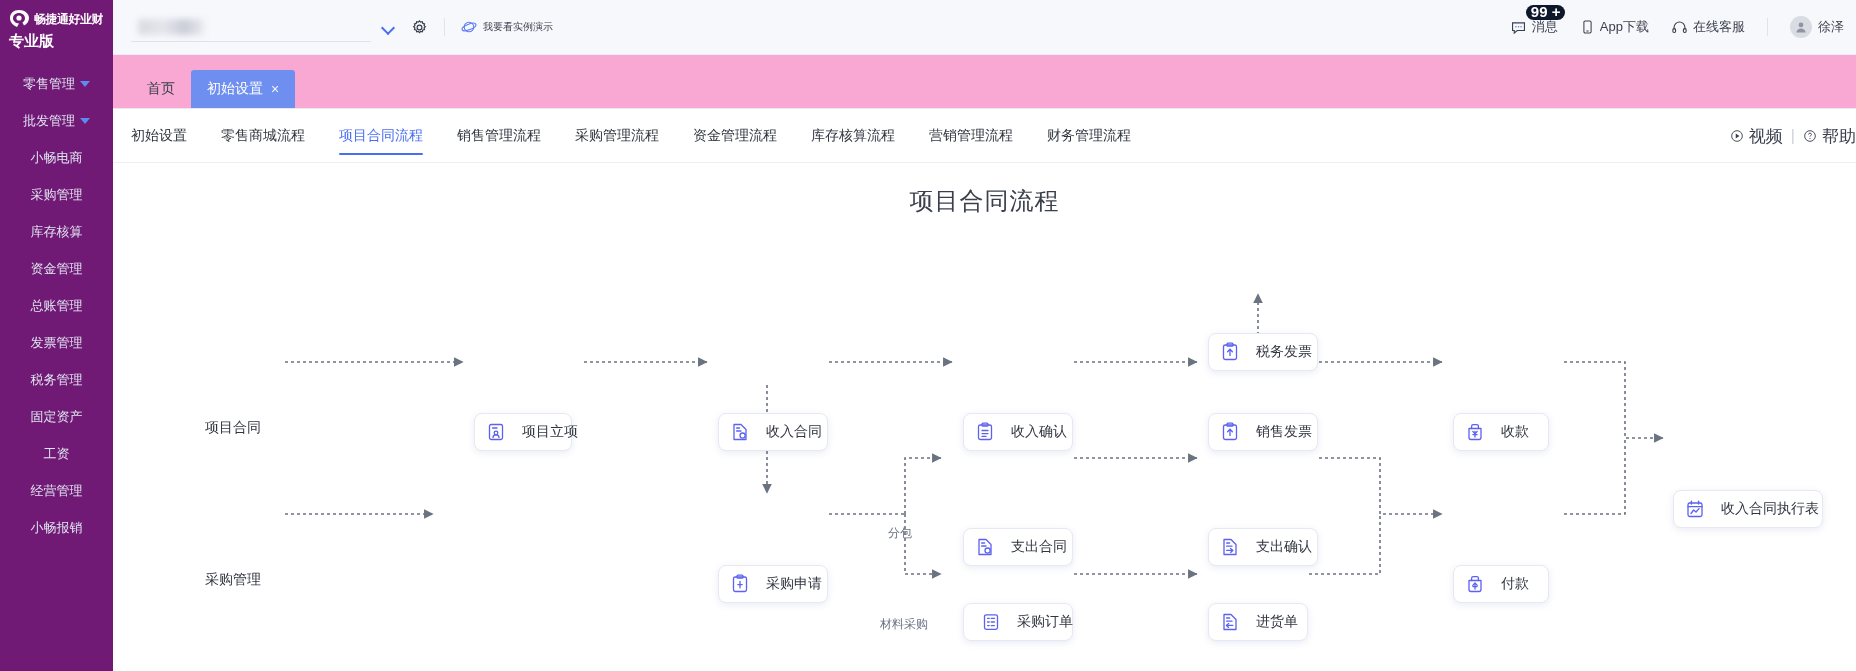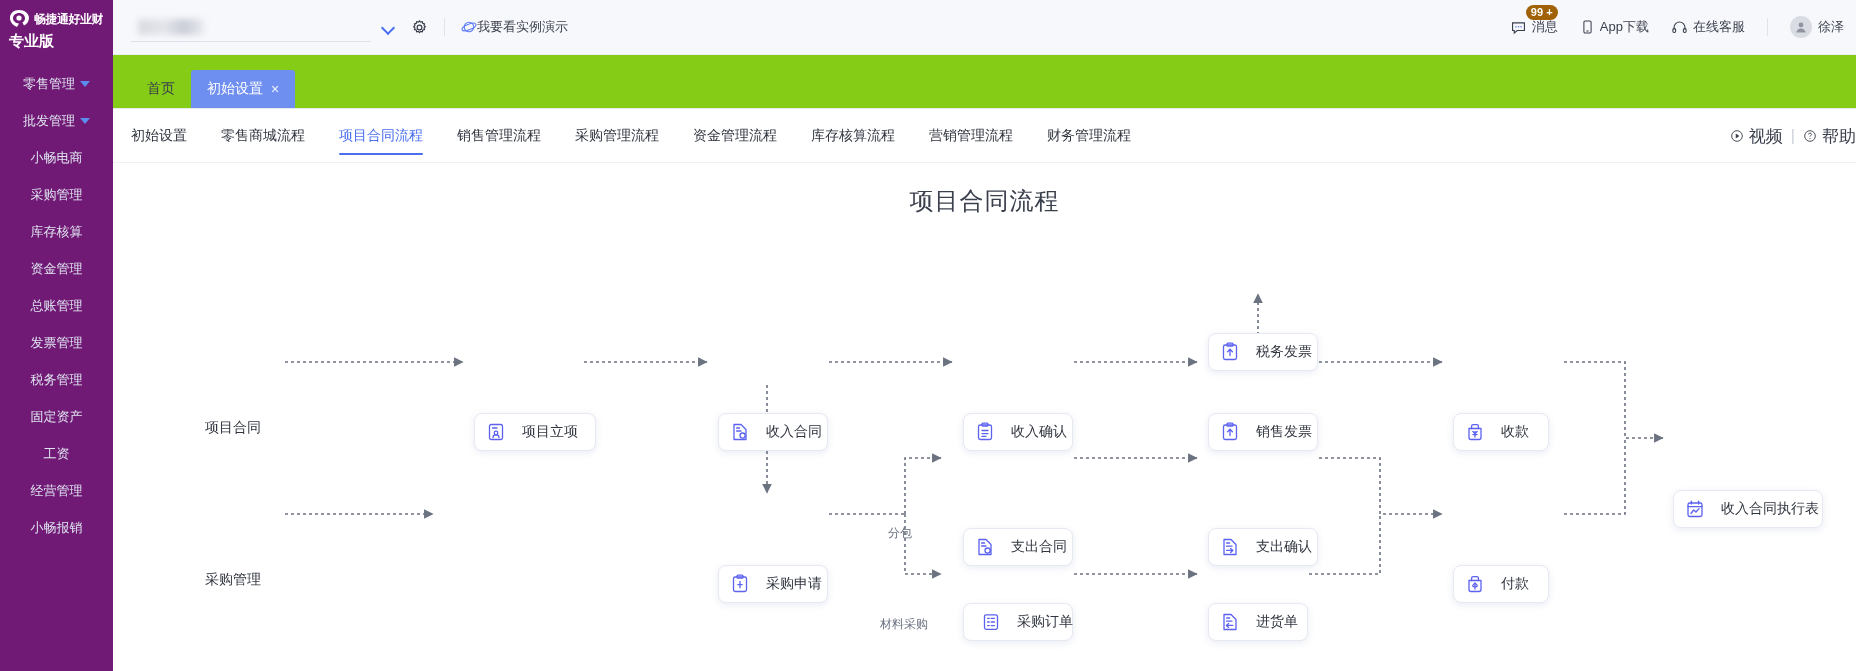--- a/index.html
+++ b/index.html
@@ -89,53 +89,53 @@
   }
   .chev-down::before {
     content:''; position:absolute; left:2px; top:3px;
     width:8px; height:8px;
     border-right: 2px solid #4a6ef0; border-bottom: 2px solid #4a6ef0;
     transform: rotate(45deg);
   }
   .gear-btn { margin-left: 16px; cursor: pointer; display:flex; align-items:center; }
   .hdr-divider { width: 1px; height: 18px; background: #e0e3ea; margin: 0 16px; }
   .demo-link {
-    display: flex; align-items: center; gap: 0;
-    color: #3a3f4c; font-size: 13px; cursor: pointer;
+    display: flex; align-items: center; gap: 6px;
+    color: #3a3f4c; font-size: 10px; cursor: pointer;
   }
   .hdr-right {
     margin-left: auto; display: flex; align-items: center;
     padding-right: 12px; gap: 0;
   }
   .hdr-item {
     display: flex; align-items: center; gap: 5px;
     color: #3a3f4c; font-size: 13px; margin-left: 22px;
     cursor: pointer; position: relative; white-space: nowrap;
   }
   .badge {
     position: absolute; top: -13px; left: 16px;
-    background: #a16207; color: #fff;
-    font-size: 11px; font-weight: 700;
+    background: #0f172a; color: #fff;
+    font-size: 15px; font-weight: 700;
     border-radius: 9px; padding: 1px 5px 2px 5px;
     line-height: 12px;
   }
   .avatar {
     width: 22px; height: 22px; border-radius: 50%;
     background: #d9dce3;
     display: flex; align-items: center; justify-content: center;
     margin-left: 22px;
   }
   .user-name {
     color: #3a3f4c; font-size: 13px; margin-left: 6px;
     overflow: hidden; white-space: nowrap; max-width: 34px;
   }
 
   
   .tabbar {
-    height: 54px; background: #84cc16;
+    height: 54px; background: #f9a8d4;
     display: flex; align-items: flex-end;
     border-bottom: 1px solid #e8eaf0;
     padding-left: 18px;
   }
   .wtab {
     height: 38px; padding: 0 16px;
     display: flex; align-items: center; gap: 8px;
     font-size: 14px; color: #3a3f4c; cursor: pointer;
     border-radius: 3px 3px 0 0;
   }
@@ -412,21 +412,21 @@
 
           <path d="M1451 351 L1512 351 L1512 275" marker-end="none"></path>
         </g>
       </svg>
 
       <div id="labels">
           <div class="row-label" style="left: 92px; top: 256px;">项目合同</div>
           <div class="row-label" style="left: 92px; top: 408px;">采购管理</div>
         </div>
       <div id="nodes">
-          <div class="node" style="left: 361px; top: 250px; width: 122px;">
+          <div class="node" style="left: 361px; top: 250px; width: 98px;">
             <span class="ico">
               <svg width="20" height="20" viewBox="0 0 20 20">
                 <rect x="3.5" y="2.5" width="13" height="15" rx="1.8" fill="none" stroke="#5b61f0" stroke-width="1.3" stroke-linejoin="round" stroke-linecap="round"></rect>
                 <line x1="6.5" y1="6" x2="11" y2="6" fill="none" stroke="#5b61f0" stroke-width="1.3" stroke-linejoin="round" stroke-linecap="round"></line>
                 <circle cx="10" cy="11" r="1.8" fill="none" stroke="#5b61f0" stroke-width="1.3" stroke-linejoin="round" stroke-linecap="round"></circle>
                 <path d="M7 15.5c0-1.6 1.3-2.6 3-2.6s3 1 3 2.6" fill="none" stroke="#5b61f0" stroke-width="1.3" stroke-linejoin="round" stroke-linecap="round"></path>
               </svg>
             </span>
             <span>项目立项</span>
           </div>

